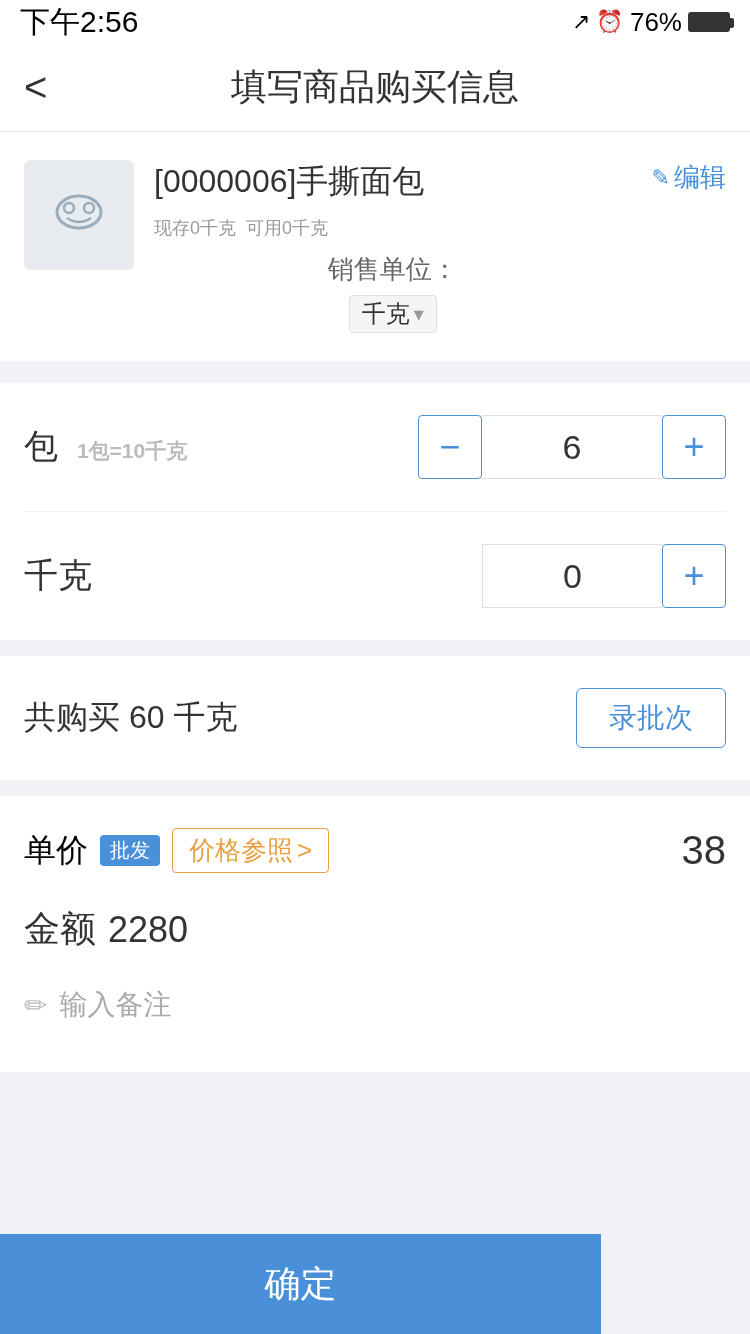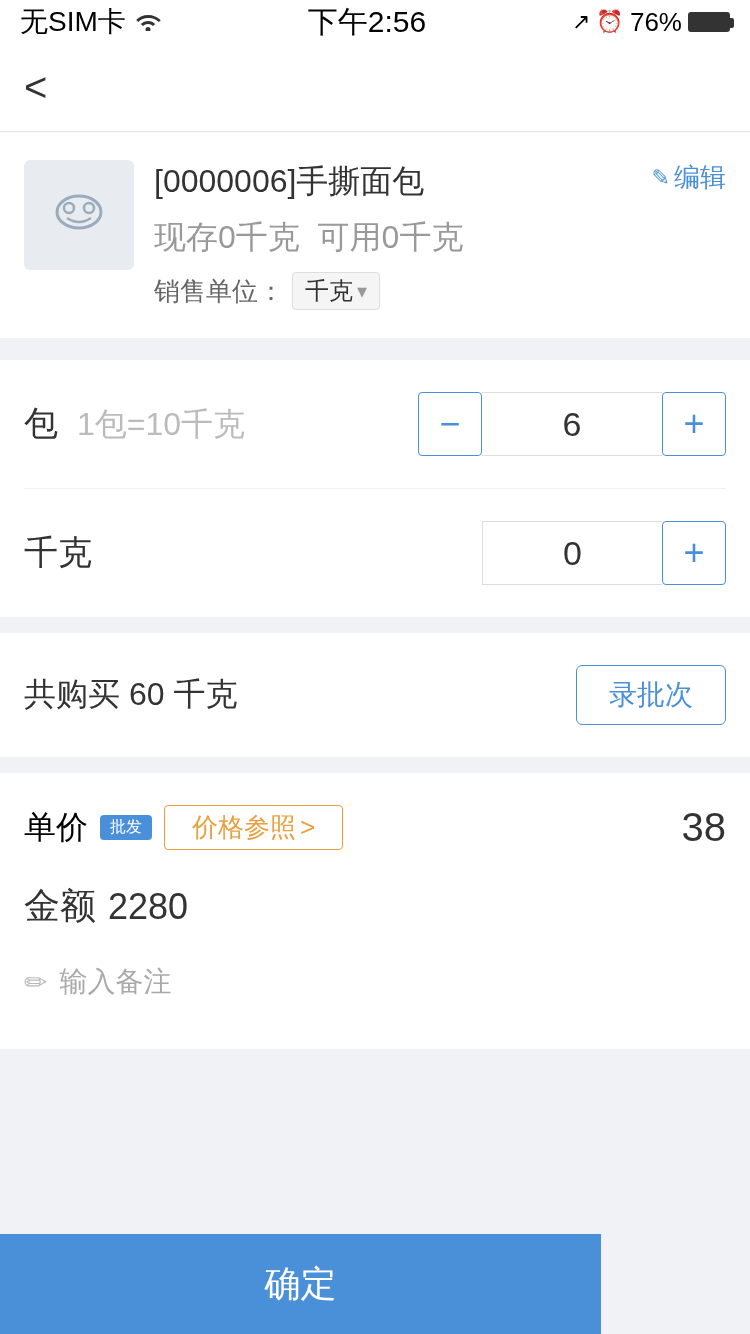--- a/index.html
+++ b/index.html
@@ -91,30 +91,31 @@
       color: #9aabbc;
     }
     .product-info { flex: 1; }
     .product-name {
       font-size: 32px;
       color: #333;
       font-weight: 500;
       margin-bottom: 12px;
     }
     .product-stock {
-      font-size: 32px;
+      font-size: 18px;
       color: #999;
       margin-bottom: 12px;
     }
     .product-unit {
       font-size: 26px;
       color: #666;
       display: flex;
       align-items: center;
       gap: 8px;
+      flex-direction: column;
     }
     .unit-badge {
       background: #f5f5f5;
       border: 1px solid #ddd;
       border-radius: 4px;
       padding: 2px 12px;
       font-size: 24px;
       color: #333;
       display: flex;
       align-items: center;
@@ -147,23 +148,24 @@
       padding: 32px 0;
       border-bottom: 1px solid #f0f0f0;
     }
     .quantity-row:last-child { border-bottom: none; }
     .quantity-label {
       font-size: 34px;
       color: #333;
       font-weight: 500;
     }
     .quantity-hint {
-      font-size: 32px;
+      font-size: 21px;
       color: #bbb;
       margin-left: 10px;
+      font-weight: bold;
     }
     .quantity-controls {
       display: flex;
       align-items: center;
       gap: 0;
     }
     .qty-btn {
       width: 64px;
       height: 64px;
       background: #fff;
@@ -231,28 +233,28 @@
       display: flex;
       align-items: center;
       gap: 12px;
     }
     .price-label { font-size: 32px; color: #000000; }
     .badge-pifa {
       background: #4a90d9;
       color: #fff;
       border-radius: 4px;
       padding: 2px 10px;
-      font-size: 16px;
+      font-size: 20px;
     }
     .price-ref-btn {
       border: 1px solid #e8a040;
       color: #e8a040;
       background: #fff;
       border-radius: 4px;
-      padding: 4px 27px;
+      padding: 4px 16px;
       font-size: 26px;
       cursor: pointer;
       display: flex;
       align-items: center;
       gap: 4px;
     }
     .price-value {
       font-size: 40px;
       color: #333;
       font-weight: 500;
@@ -303,41 +305,34 @@
       flex: 1;
       padding-bottom: 100px;
     }
   </style>
 </head>
 <body>
 
 <div class="page-wrapper">
 
   <div class="status-bar">
-    <div class="status-left">
-      <span>无SIM卡</span>
-      <span>
-        <svg width="28" height="22" viewBox="0 0 28 22">
-            <path d="M14 18a2.5 2.5 0 1 1 0 5 2.5 2.5 0 0 1 0-5zm0-6c2.8 0 5.3 1.1 7.2 3l-2.1 2.1A7 7 0 0 0 14 15a7 7 0 0 0-5.1 2.1L6.8 15A9.9 9.9 0 0 1 14 12zm0-6c5 0 9.5 2 12.8 5.2L24.7 13A13.9 13.9 0 0 0 14 9c-3.8 0-7.3 1.6-9.7 4L2.2 11A17 17 0 0 1 14 6z" fill="#333"></path>
-          </svg>
-      </span>
-    </div>
     <div class="status-center">下午2:56</div>
     <div class="status-right">
       <span style="font-size:22px;">↗</span>
       <span style="font-size:22px;">⏰</span>
       <span>76%</span>
       <span class="battery-icon"></span>
     </div>
   </div>
 
   <div class="nav-bar">
     <div class="nav-back">
       <span>&lt;</span>
     </div>
+    <div class="nav-title">填写商品购买信息</div>
   </div>
 
   <div class="content-area">
 
     <div class="product-card">
       <div class="product-thumb">
         <svg width="60" height="50" viewBox="0 0 60 50">
           <ellipse cx="30" cy="22" rx="22" ry="16" fill="none" stroke="#9aabbc" stroke-width="3"></ellipse>
           <circle cx="20" cy="18" r="5" fill="none" stroke="#9aabbc" stroke-width="2.5"></circle>
           <circle cx="40" cy="18" r="5" fill="none" stroke="#9aabbc" stroke-width="2.5"></circle>

